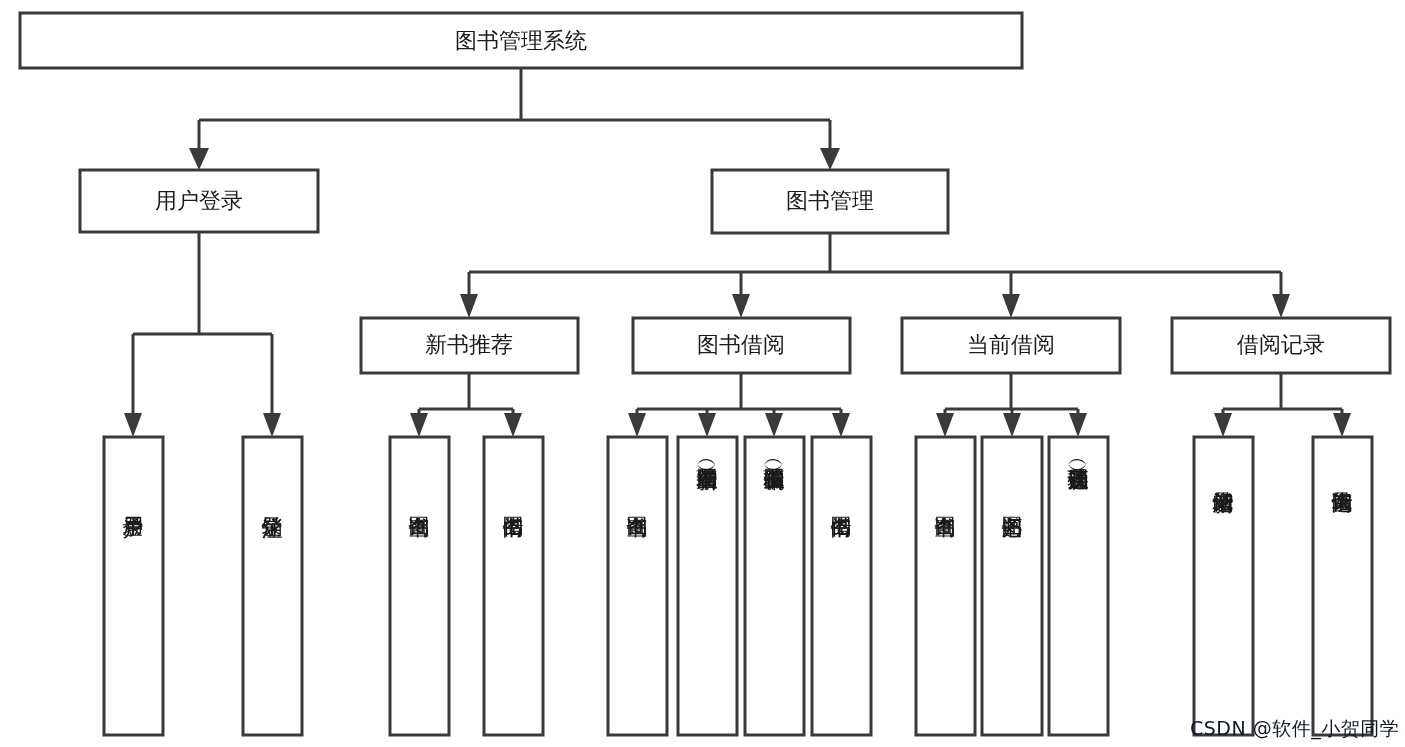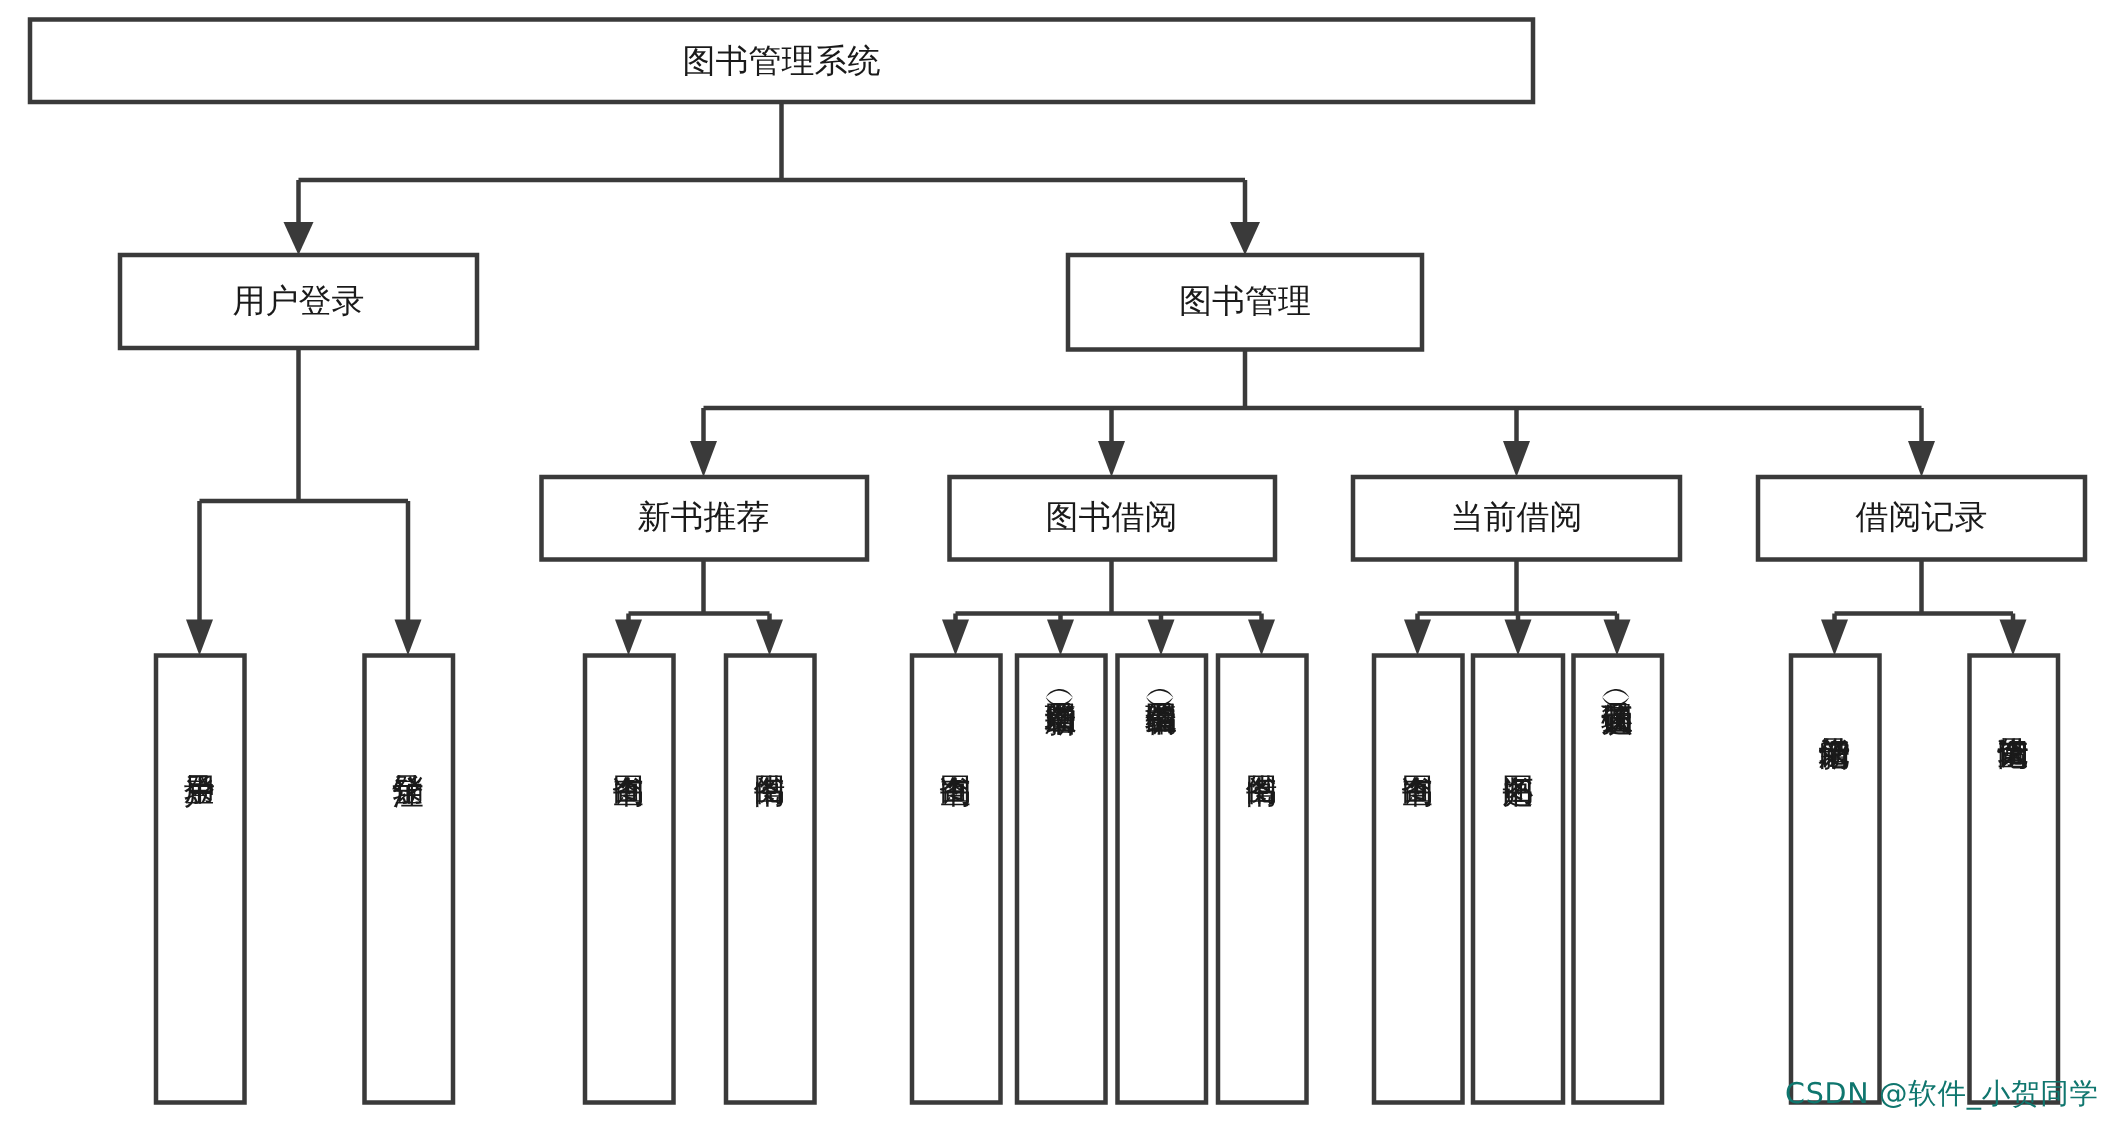--- a/index.html
+++ b/index.html
@@ -243,15 +243,15 @@
       </g>
 
       <g>
         <rect class="node-box-leaf" x="1313" y="437" width="59" height="298"></rect>
         <text class="leaf-label" x="1342" y="475">查询借阅记录</text>
       </g>
 
     </g>
   </svg>
 
-  <div class="watermark-text" style="left: 1190px; top: 716px; color: #0f766e; text-align: center;">CSDN @软件_小贺同学</div>
+  <div class="watermark-text" style="left: 1190px; top: 716px; color: #0f172a; text-align: center;">CSDN @软件_小贺同学</div>
 
 </div>
 
 </body></html>

